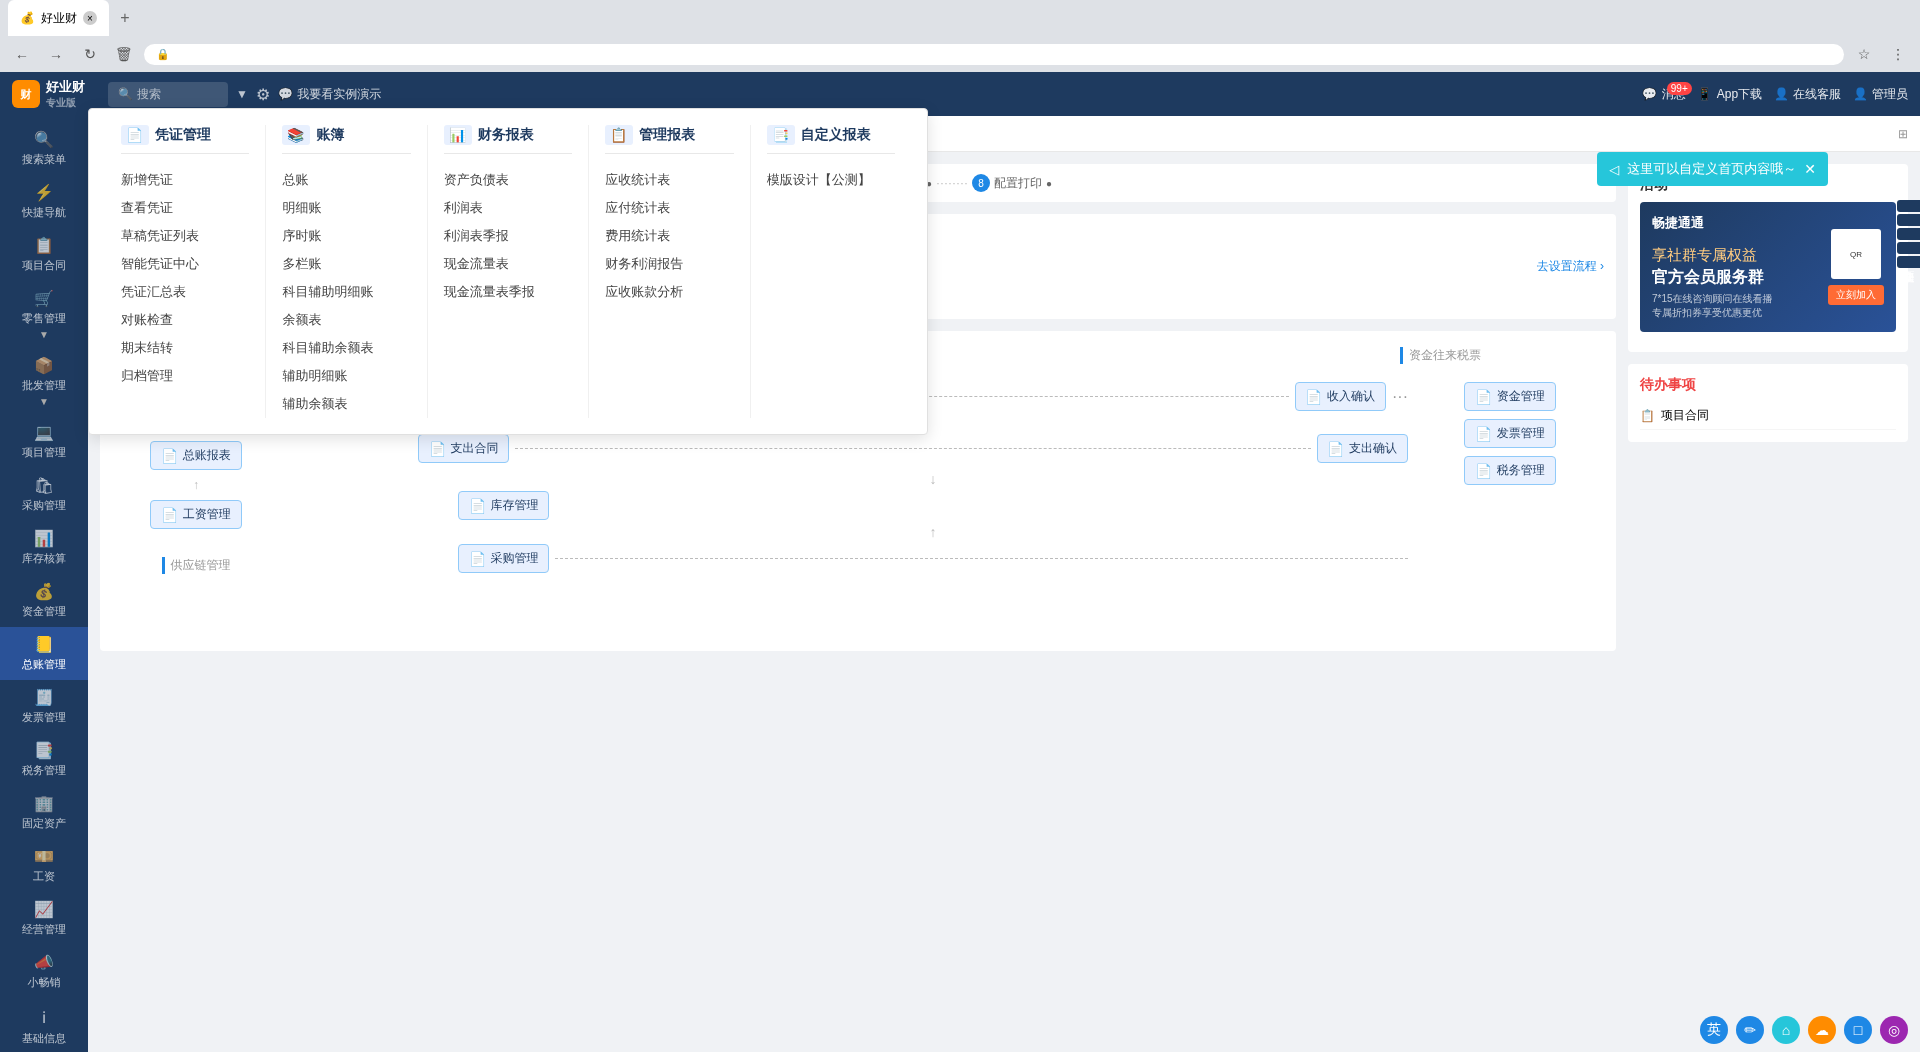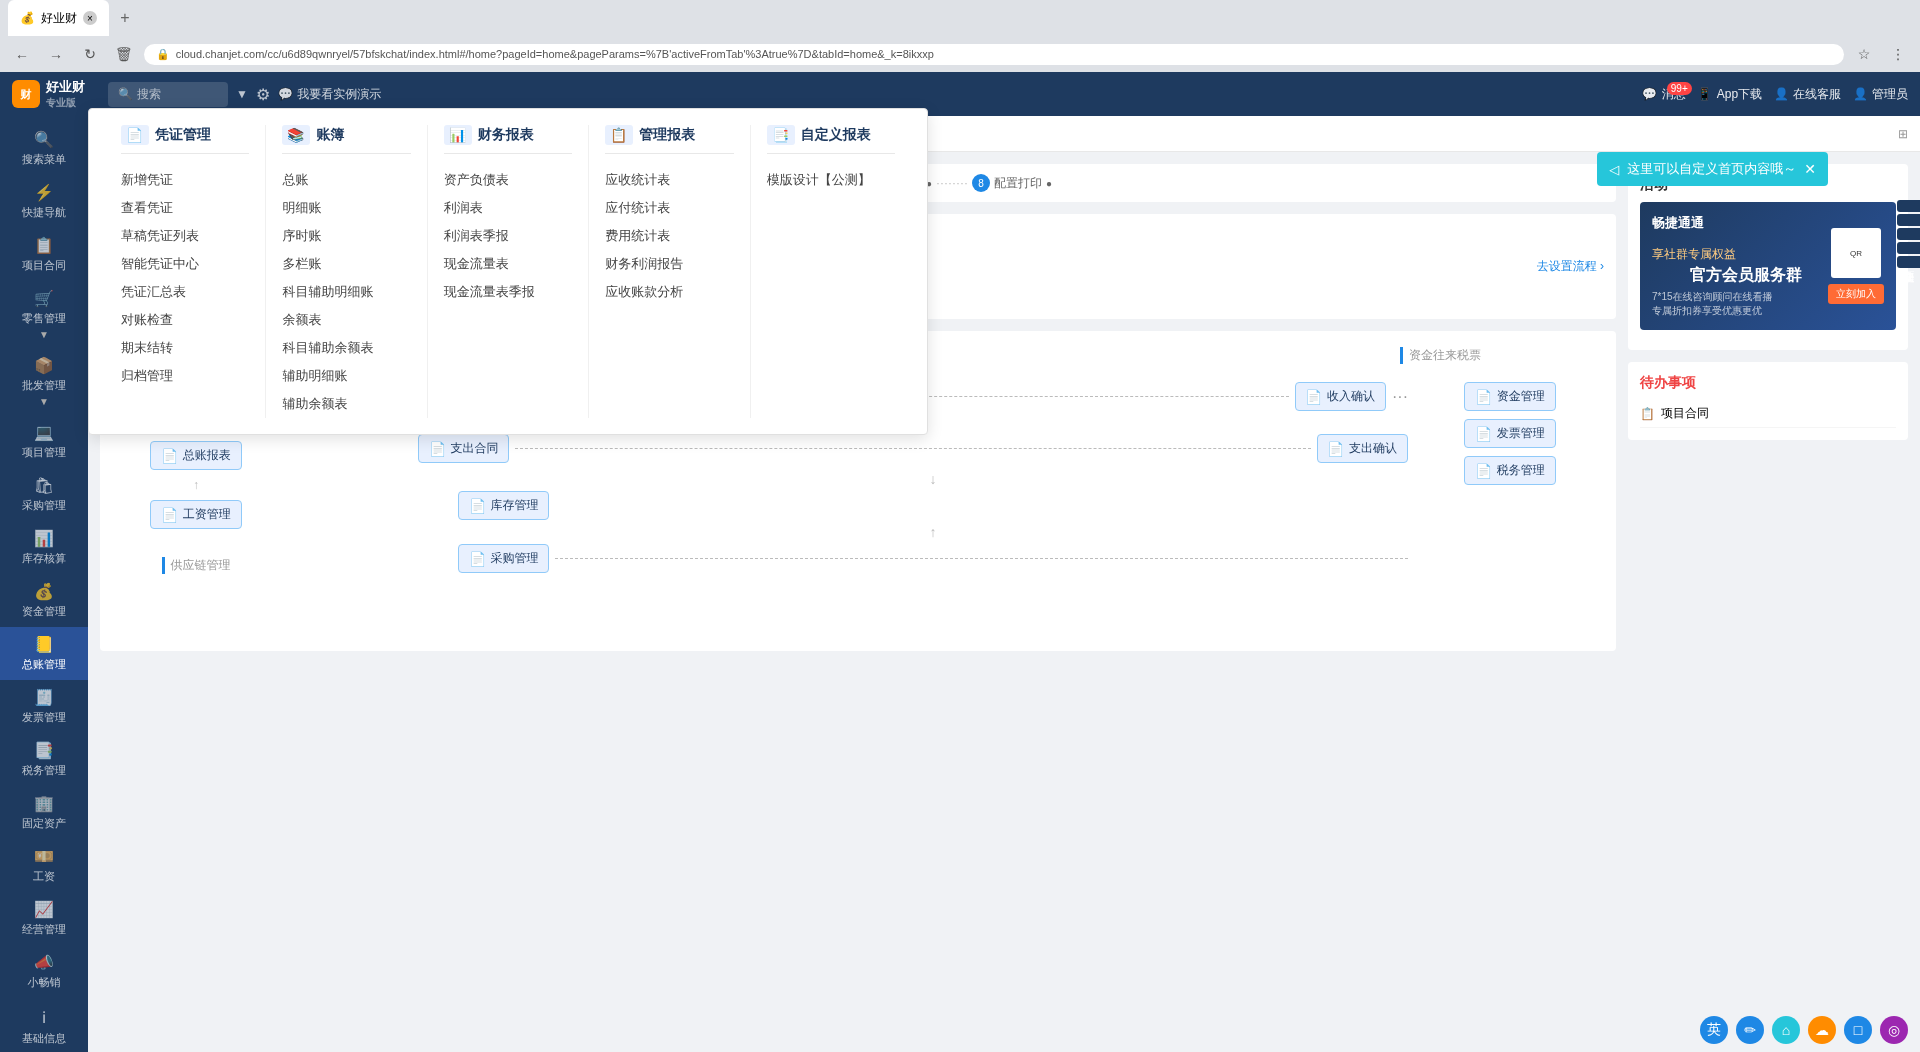--- a/index.html
+++ b/index.html
@@ -138,21 +138,20 @@
     <div class="tab-new">+</div>
   </div>
 </div>
 <div class="browser-address">
   <div class="nav-btn">←</div>
   <div class="nav-btn">→</div>
   <div class="nav-btn">↻</div>
   <div class="nav-btn">🗑</div>
   <div class="address-bar">
     <span class="address-lock">🔒</span>
-    <span style="font-size:11px;color:#555;">cloud.chanjet.com/cc/u6d89qwnryel/57bfskchat/index.html#/home?pageId=home&amp;pageParams=%7B'activeFromTab'%3Atrue%7D&amp;tabId=home&amp;_k=8ikxxp</span>
   </div>
   <div class="nav-btn">☆</div>
   <div class="nav-btn">⋮</div>
 </div>
 
 <div class="app-container">
 
   <div class="app-header">
     <div class="app-logo">
       <div class="app-logo-icon">财</div>
@@ -556,24 +555,24 @@
 
         <div class="right-panel">
 
           <div class="activity-card">
             <div class="activity-title">活动</div>
             <div class="activity-banner">
               <div class="activity-banner-text">
                 <div style="font-size:13px;color:white;font-weight:bold;margin-bottom:2px;">
                   <span>畅捷通</span>通
                 </div>
-                <div style="font-size:12px;color:#ffcc80;margin-bottom:2px;margin-top:14px;">
+                <div style="font-size:15px;color:#ffcc80;margin-bottom:2px;margin-top:14px;">
                   <span>享社群专属权益</span>
                 </div>
-                <div style="font-size:16px;font-weight:bold;color:white;margin-left:38px;">
+                <div style="font-size:16px;font-weight:bold;color:white;">
                   <span>官方会员服务群</span>
                 </div>
                 <div style="font-size:10px;color:rgba(255,255,255,0.7);margin-top:4px;">
                   <div>7*15在线咨询顾问在线看播</div>
                   <div>专属折扣券享受优惠更优</div>
                 </div>
               </div>
               <div style="display:flex;flex-direction:column;align-items:center;gap:6px;">
                 <div class="activity-banner-qr">QR</div>
                 <div style="background:#ff6b35;color:white;border-radius:3px;padding:3px 8px;font-size:10px;cursor:pointer;">

